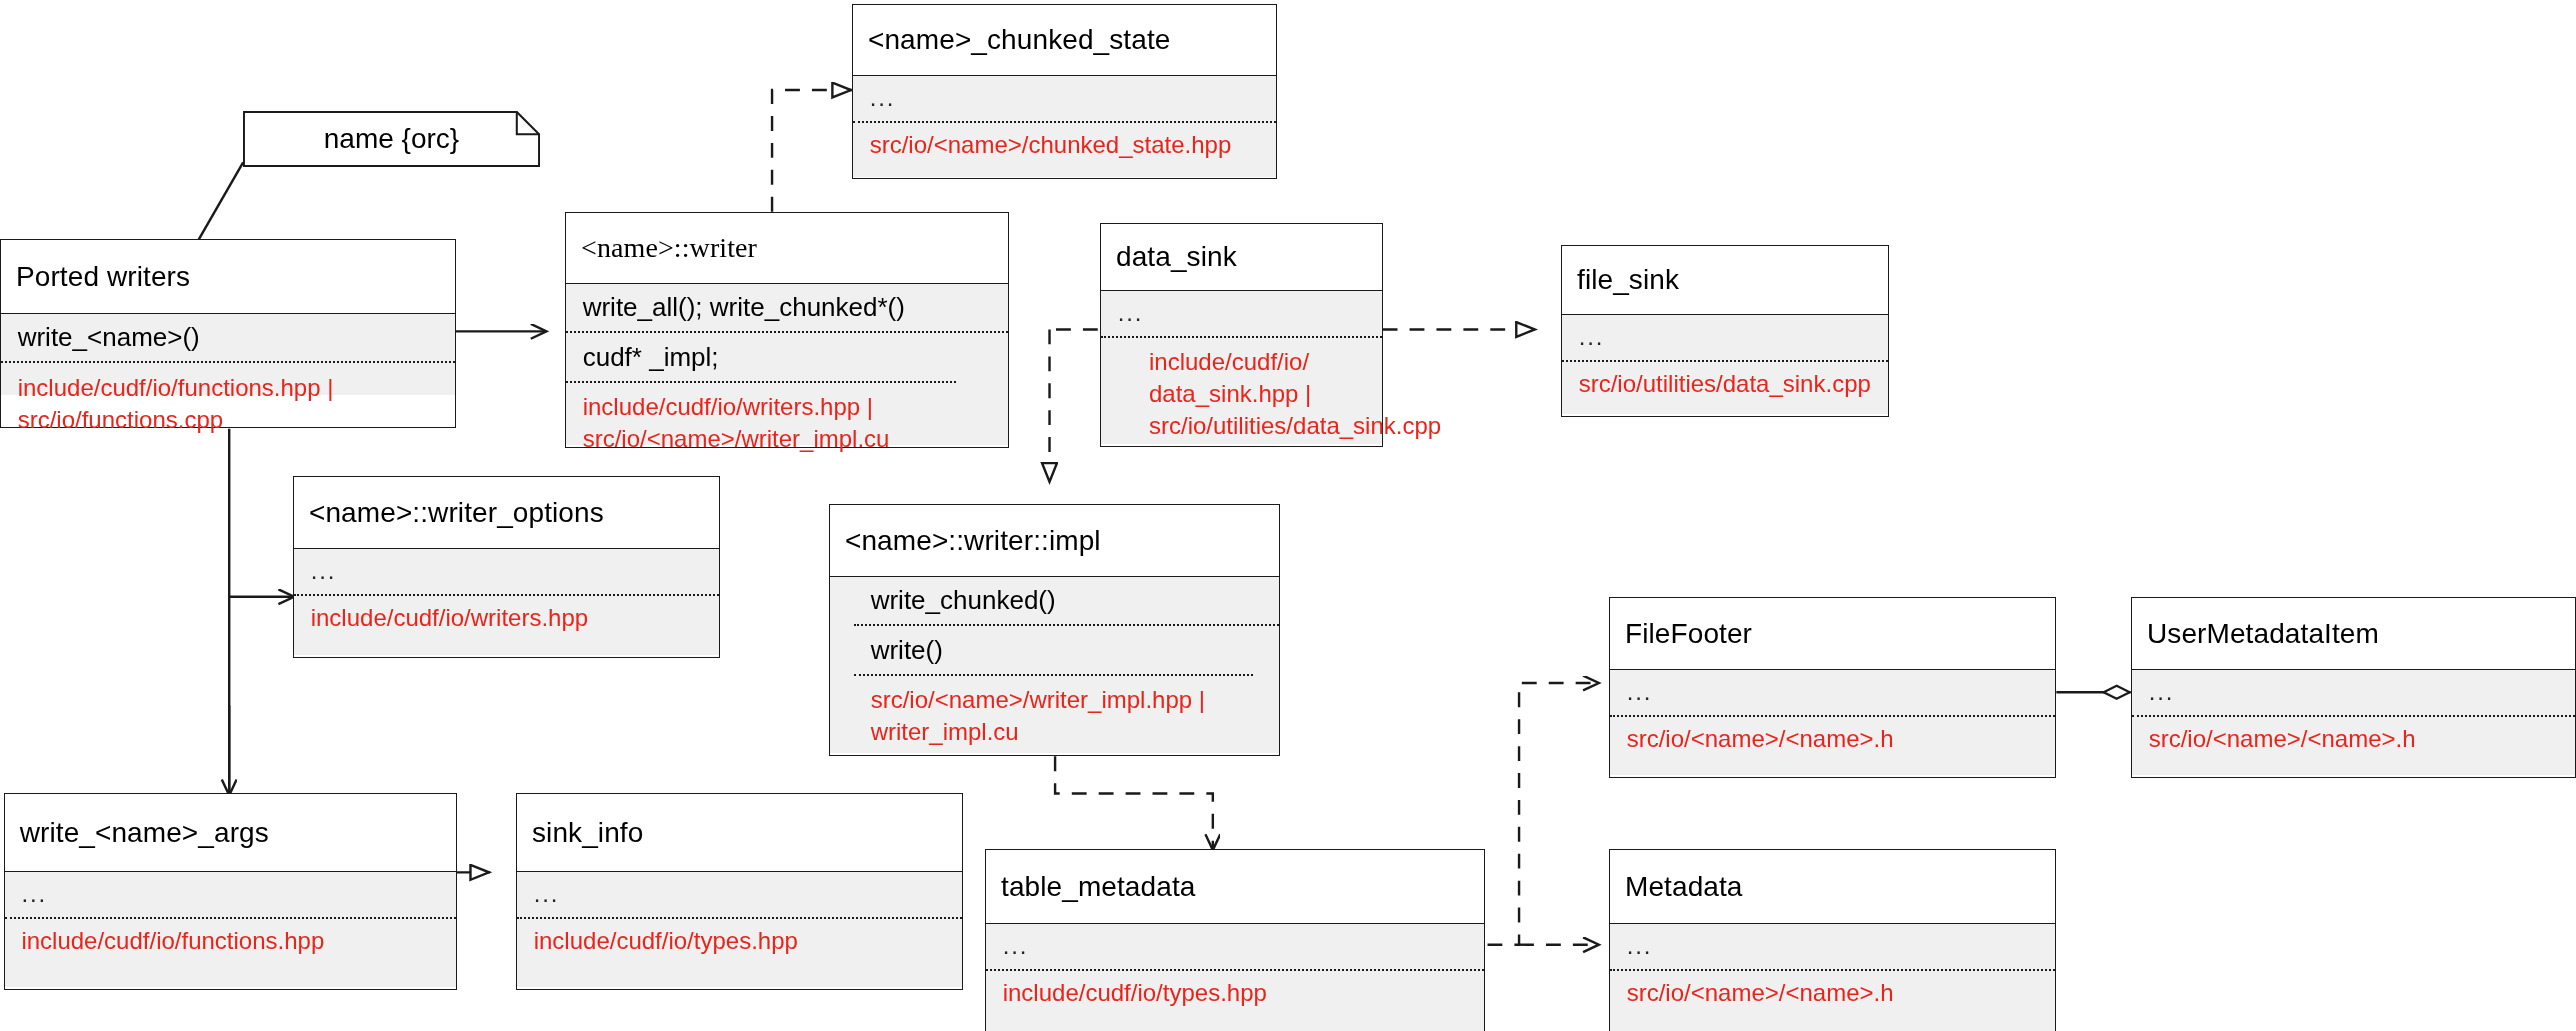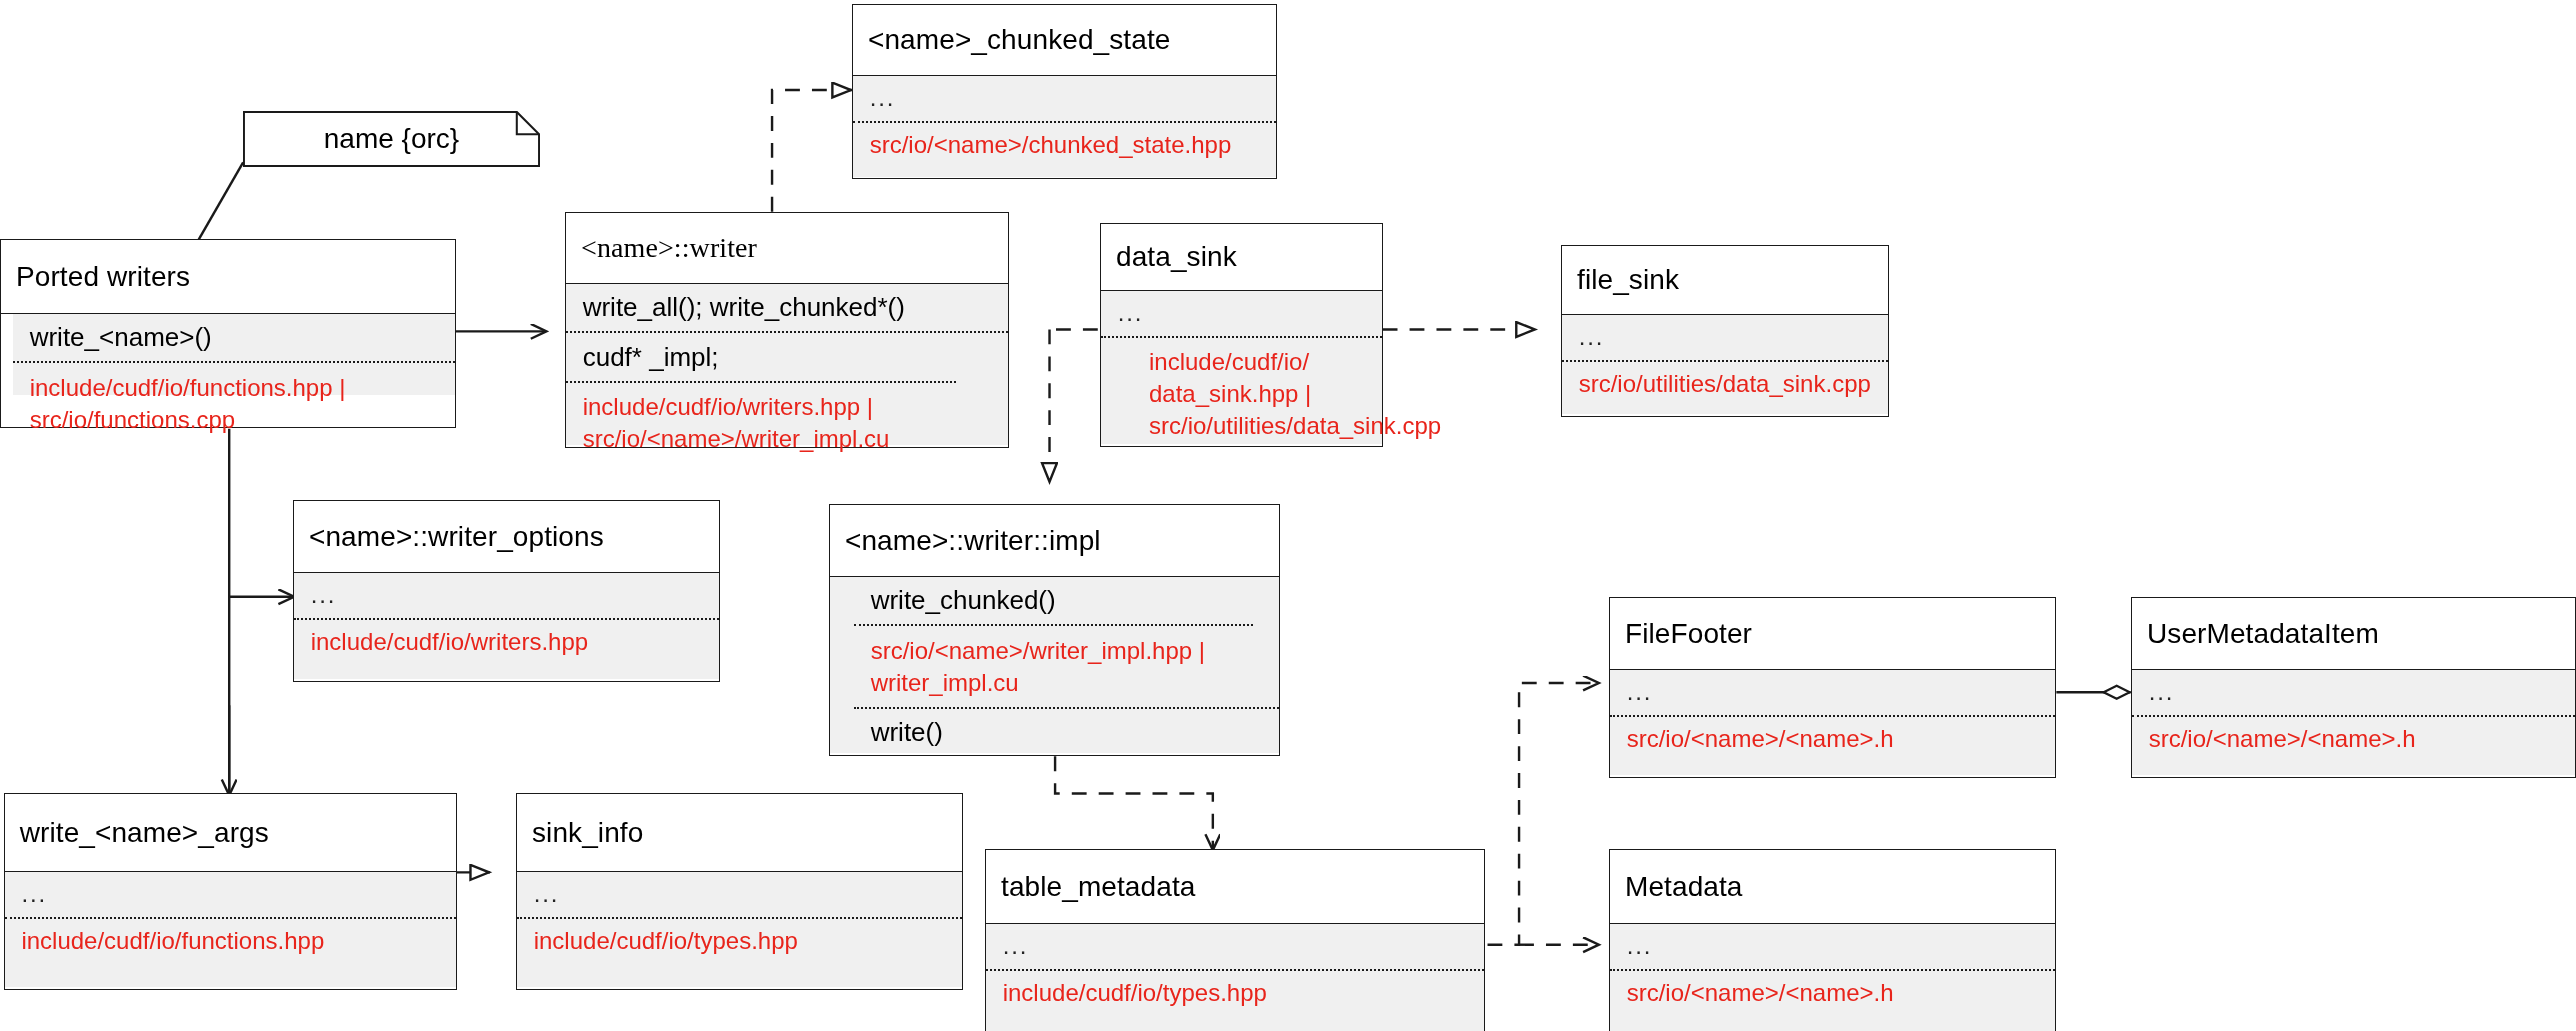--- a/index.html
+++ b/index.html
@@ -76,21 +76,21 @@
   <div class="note" style="left:243px;top:111px;width:297px;height:56px;">
     <svg class="noteshape" viewBox="0 0 320 60" preserveAspectRatio="none">
       <path d="M1,1 L295,1 L319,25 L319,59 L1,59 Z" fill="#ffffff" stroke="#1a1a1a" stroke-width="2.2"></path>
       <path d="M295,1 L295,25 L319,25" fill="none" stroke="#1a1a1a" stroke-width="2.2"></path>
     </svg>
     <span class="txt">name {orc}</span>
   </div>
 
   <div class="uml" style="left:0px;top:239px;width:456px;height:189px;">
     <div class="hdr" style="height:74px;">Ported writers</div>
-    <div class="body" style="height:81px;margin-left:12px;">
+    <div class="body" style="height:81px;">
       <div class="cell">write_&lt;name&gt;()</div>
       <div class="cell sep path" style="line-height:1.32;">include/cudf/io/functions.hpp | src/io/functions.cpp</div>
     </div>
   </div>
 
   <div class="uml" style="left:852px;top:3.7px;width:425px;height:175px;">
     <div class="hdr" style="height:71px;">&lt;name&gt;_chunked_state</div>
     <div class="body" style="height:101px;">
       <div class="cell dots">...</div>
       <div class="cell sep path">src/io/&lt;name&gt;/chunked_state.hpp</div>
@@ -115,34 +115,34 @@
   </div>
 
   <div class="uml" style="left:1561px;top:245px;width:328px;height:172px;">
     <div class="hdr" style="height:69px;">file_sink</div>
     <div class="body" style="height:99px;">
       <div class="cell dots">...</div>
       <div class="cell sep path">src/io/utilities/data_sink.cpp</div>
     </div>
   </div>
 
-  <div class="uml" style="left:293px;top:500px;width:427px;height:182px;">
+  <div class="uml" style="left:293px;top:476px;width:427px;height:182px;">
     <div class="hdr" style="height:72px;">&lt;name&gt;::writer_options</div>
     <div class="body" style="height:106px;">
       <div class="cell dots">...</div>
       <div class="cell sep path">include/cudf/io/writers.hpp</div>
     </div>
   </div>
 
   <div class="uml" style="left:829px;top:504px;width:451px;height:252px;">
     <div class="hdr" style="height:72px;">&lt;name&gt;::writer::impl</div>
     <div class="body" style="height:176px;padding-left:24px;">
       <div class="cell">write_chunked()</div>
+      <div class="cell sep">write()</div>
       <div class="cell sep path" style="line-height:1.32;width:399px;">src/io/&lt;name&gt;/writer_impl.hpp | writer_impl.cu</div>
-      <div class="cell sep">write()</div>
     </div>
   </div>
 
   <div class="uml" style="left:1609px;top:597px;width:447px;height:181px;">
     <div class="hdr" style="height:72px;">FileFooter</div>
     <div class="body" style="height:105px;">
       <div class="cell dots">...</div>
       <div class="cell sep path">src/io/&lt;name&gt;/&lt;name&gt;.h</div>
     </div>
   </div>

